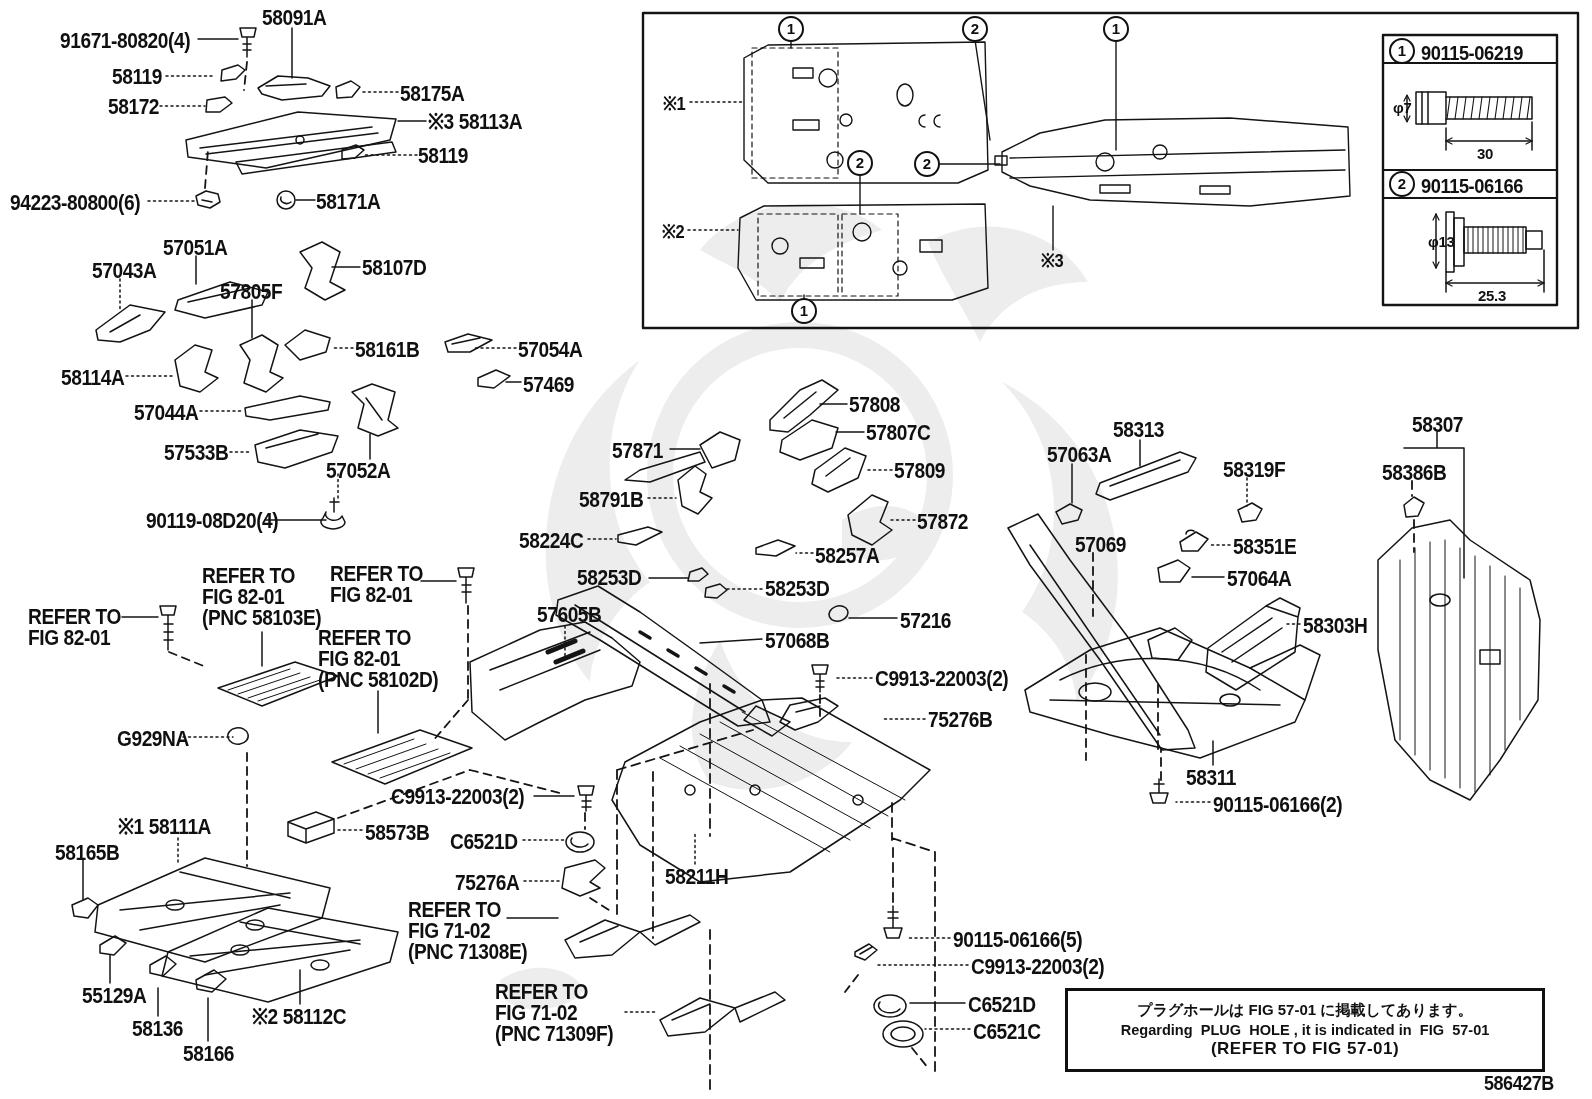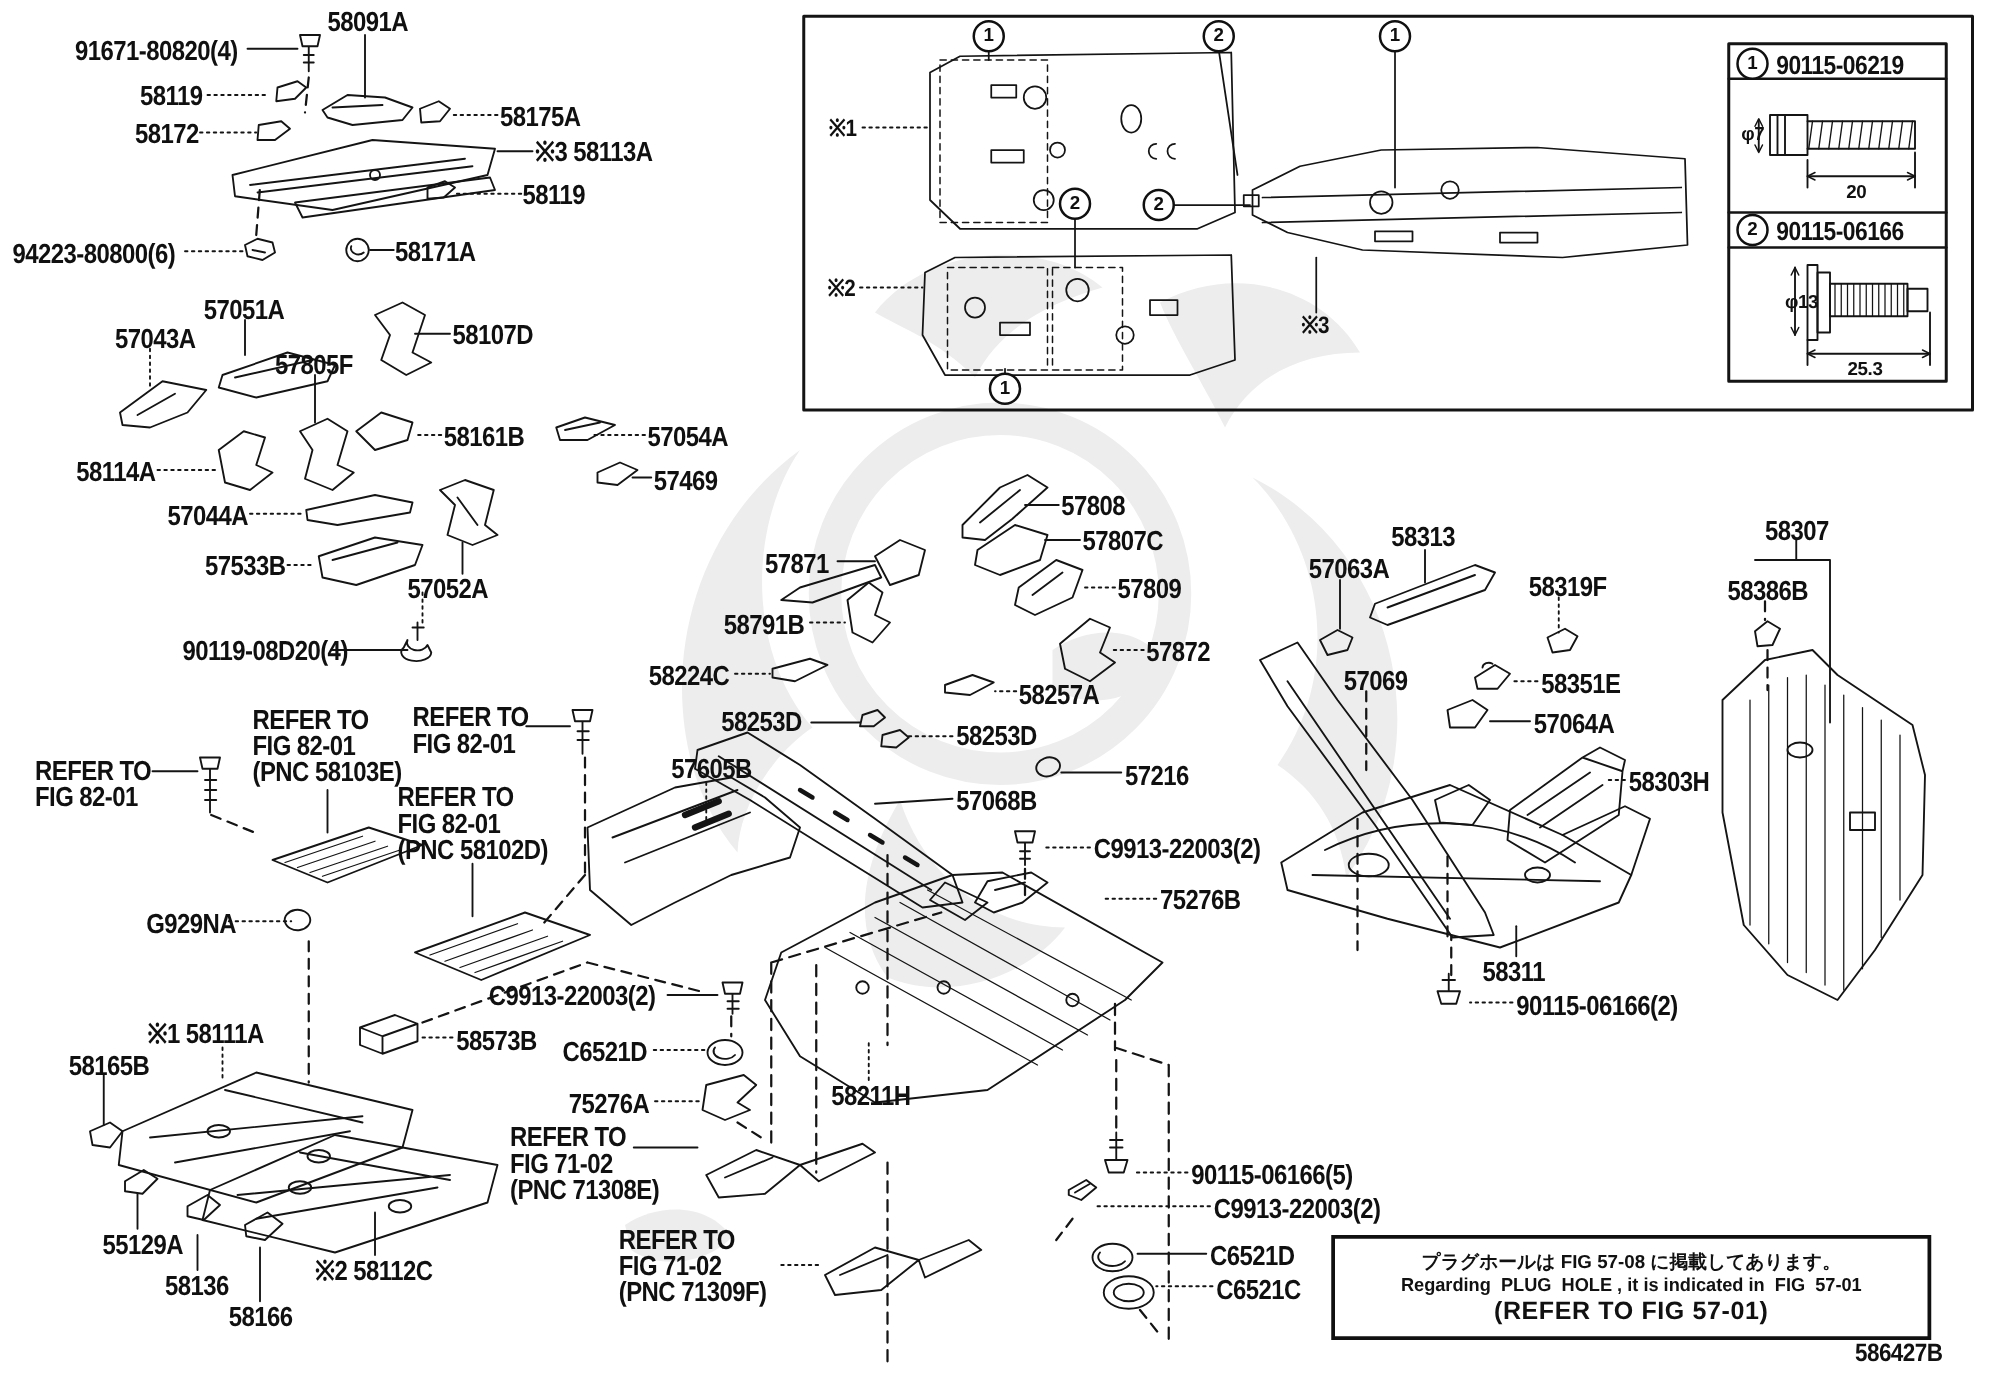--- a/index.html
+++ b/index.html
@@ -12,21 +12,21 @@
   .callout{position:absolute;width:22px;height:22px;border:2px solid #101010;border-radius:50%;
        font-weight:700;font-size:15px;line-height:22px;text-align:center;background:#fff;
        transform:translate(-50%,-50%);color:#101010;}
   .legend-part{position:absolute;font-weight:700;font-size:21px;letter-spacing:-0.5px;
        transform:scaleX(.87);transform-origin:0 0;}
   .dim{position:absolute;font-weight:700;font-size:15px;letter-spacing:-0.3px;text-align:center;}
   #note-box{position:absolute;left:1065px;top:988px;width:474px;height:78px;border:3px solid #101010;
        display:flex;flex-direction:column;align-items:center;justify-content:center;gap:1px;background:#fff;}
   #note-box .jp{font-weight:700;font-size:15px;white-space:pre;}
   #note-box .en{font-weight:700;font-size:15px;white-space:pre;transform:scaleX(.97);}
-  #note-box .rf{font-weight:700;font-size:20px;white-space:pre;letter-spacing:.5px;}
+  #note-box .rf{font-weight:700;font-size:17px;white-space:pre;letter-spacing:.5px;}
   #doc-number{position:absolute;left:1484px;top:1072px;font-weight:700;font-size:20px;
        letter-spacing:-0.5px;transform:scaleX(.9);transform-origin:0 0;}
 </style>
 </head>
 <body>
 
 <div id="stage">
 
   <svg id="art" width="1592" height="1099" viewBox="0 0 1592 1099">
 
@@ -420,24 +420,24 @@
       <div class="callout" style="left: 975px; top: 29px;">2</div>
       <div class="callout" style="left: 1116px; top: 29px;">1</div>
       <div class="callout" style="left: 927px; top: 164px;">2</div>
       <div class="callout" style="left: 1402px; top: 51px;">1</div>
       <div class="callout" style="left: 1402px; top: 184px;">2</div>
     </div>
 
   <div class="legend-part" style="left:1421px;top:41px">90115-06219</div>
   <div class="legend-part" style="left:1421px;top:174px">90115-06166</div>
   <div class="dim" style="left:1393px;top:99px">φ7</div>
-  <div class="dim" style="left:1477px;top:145px">20</div>
+  <div class="dim" style="left:1477px;top:145px">30</div>
   <div class="dim" style="left:1428px;top:233px">φ13</div>
   <div class="dim" style="left:1478px;top:287px">25.3</div>
 
   <div id="note-box">
-    <div class="jp">プラグホールは FIG 57-08 に掲載してあります。</div>
+    <div class="jp">プラグホールは FIG 57-01 に掲載してあります。</div>
     <div class="en">Regarding  PLUG  HOLE , it is indicated in  FIG  57-01</div>
     <div class="rf">(REFER TO FIG 57-01)</div>
   </div>
 
   <div id="doc-number">586427B</div>
 </div>
 
 </body></html>

